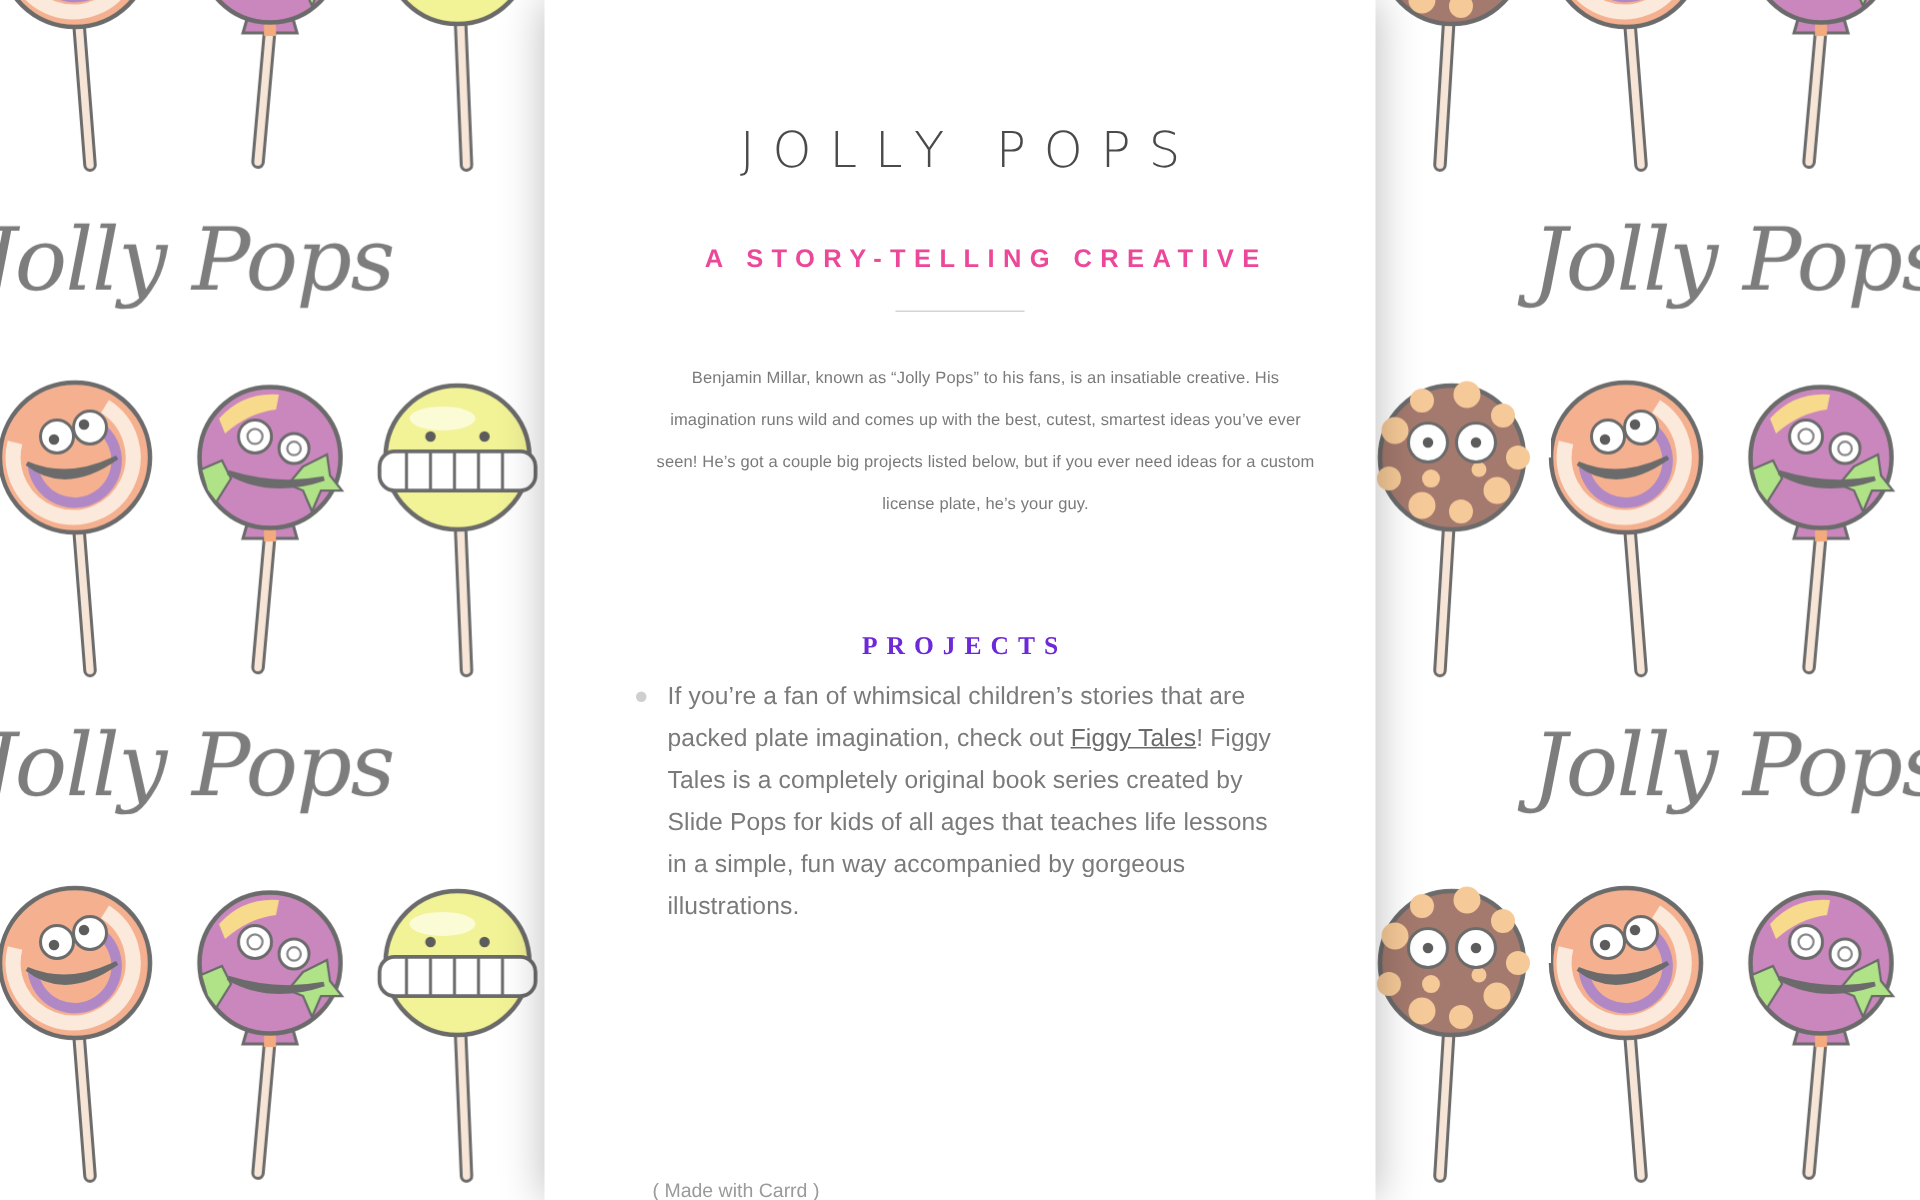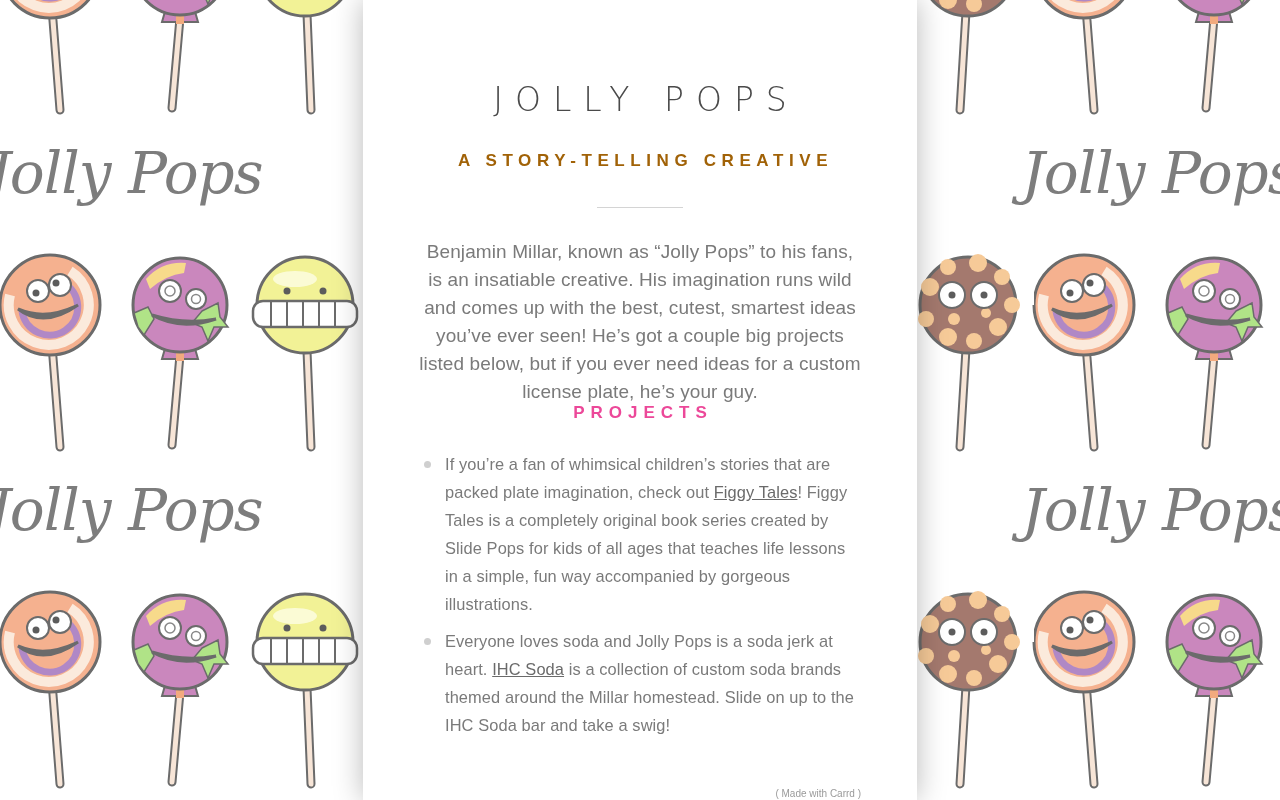--- a/index.html
+++ b/index.html
@@ -22,56 +22,56 @@
   }
   .title {
     position: absolute; left: 0; top: 78px; width: 100%;
     font-family: "DejaVu Sans", sans-serif; font-weight: 300;
     font-size: 33px; letter-spacing: 12px; color: #4a4a4a;
     text-indent: 12px; line-height: 44px; margin: 0;
   }
   .subtitle {
     position: absolute; left: -6px; top: 150px; width: 460px;
     font-family: "Liberation Sans", sans-serif; font-size: 17px;
-    letter-spacing: 5.6px; color: #a16207; line-height: 22px; margin: 0;
+    letter-spacing: 5.6px; color: #ec4899; line-height: 22px; margin: 12px;
     text-indent: 5px;
   }
   .divider {
     position: absolute; left: 178px; top: 207px; width: 86px; height: 1px;
     background: #d4d4d4; border: 0; margin: 0;
   }
   .intro {
-    position: absolute; left: 0; top: 238px; width: 442px;
-    font-family: "Liberation Sans", sans-serif; font-size: 19px;
+    position: absolute; left: 17px; top: 238px; width: 442px;
+    font-family: "Liberation Sans", sans-serif; font-size: 11px;
     line-height: 28px; color: #7a7a7a; margin: 0; letter-spacing: 0.1px;
   }
   .projects-heading {
-    position: absolute; left: 0; top: 402px; width: 100%;
-    font-family: Liberation Sans, sans-serif; font-size: 17px;
-    letter-spacing: 6px; color: #ec4899; margin: 0; line-height: 22px;
+    position: absolute; left: 0; top: 420px; width: 100%;
+    font-family: Liberation Serif, serif; font-size: 17px;
+    letter-spacing: 6px; color: #6d28d9; margin: 0; line-height: 22px;
     text-indent: 6px;
   }
   .projects-list {
     position: absolute; left: 0; top: 450px; width: 442px;
     list-style: none; margin: 0; padding: 0; text-align: left;
   }
   .project-item {
     position: relative; padding-left: 26px; margin: 0 0 9px 0;
     font-family: "Liberation Sans", sans-serif; font-size: 16.4px;
     line-height: 28px; color: #7a7a7a; letter-spacing: 0.1px;
   }
   .bullet {
     position: absolute; left: 5px; top: 11px; width: 7px; height: 7px;
     border-radius: 50%; background: #cfcfcf;
   }
   .project-link { color: #6a6a6a; text-decoration: underline; cursor: pointer; }
   .footer {
-    position: absolute; left: 0; top: 787px; width: 100%;
-    font-family: "Liberation Sans", sans-serif; font-size: 10px;
-    color: #9a9a9a; text-align: right; line-height: 14px; cursor: pointer;
+    position: absolute; left: 16px; top: 787px; width: 100%;
+    font-family: "Liberation Sans", sans-serif; font-size: 13px;
+    color: #9a9a9a; text-align: left; line-height: 14px; cursor: pointer;
   }
 </style>
 </head>
 <body>
 
 <svg class="bg-pattern" width="1280" height="800" viewBox="0 0 1280 800" xmlns="http://www.w3.org/2000/svg">
   <defs>
 
     <g id="pop-orange">
       <line x1="2" y1="40" x2="10" y2="142" stroke="#5a5a5a" stroke-width="9" stroke-linecap="round"></line>
@@ -165,20 +165,16 @@
     <h1 class="title">JOLLY POPS</h1>
     <h2 class="subtitle">A STORY-TELLING CREATIVE</h2>
     <hr class="divider">
     <p class="intro">Benjamin Millar, known as “Jolly Pops” to his fans, is an insatiable creative. His imagination runs wild and comes up with the best, cutest, smartest ideas you’ve ever seen! He’s got a couple big projects listed below, but if you ever need ideas for a custom license plate, he’s your guy.</p>
     <h3 class="projects-heading">PROJECTS</h3>
     <ul class="projects-list">
       <li class="project-item">
         <span class="bullet"></span>
         <span>If you’re a fan of whimsical children’s stories that are packed plate imagination, check out </span><a class="project-link">Figgy Tales</a><span>! Figgy Tales is a completely original book series created by Slide Pops for kids of all ages that teaches life lessons in a simple, fun way accompanied by gorgeous illustrations.</span>
       </li>
-      <li class="project-item">
-        <span class="bullet"></span>
-        <span>Everyone loves soda and Jolly Pops is a soda jerk at heart. </span><a class="project-link">IHC Soda</a><span> is a collection of custom soda brands themed around the Millar homestead. Slide on up to the IHC Soda bar and take a swig!</span>
-      </li>
     </ul>
     <a class="footer">( Made with Carrd )</a>
   </div>
 </main>
 
 </body></html>

